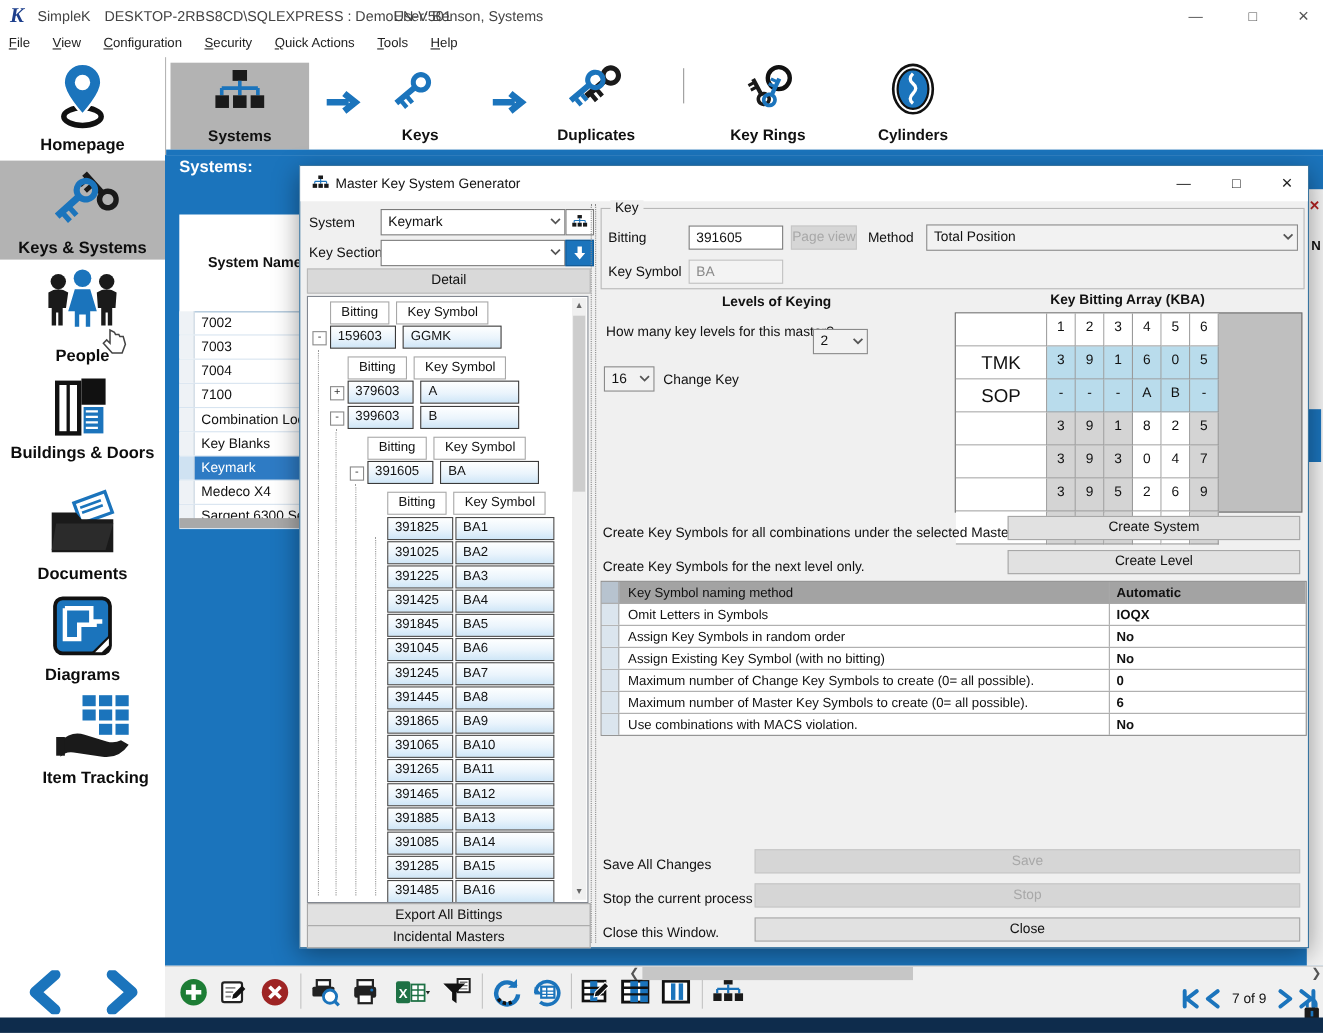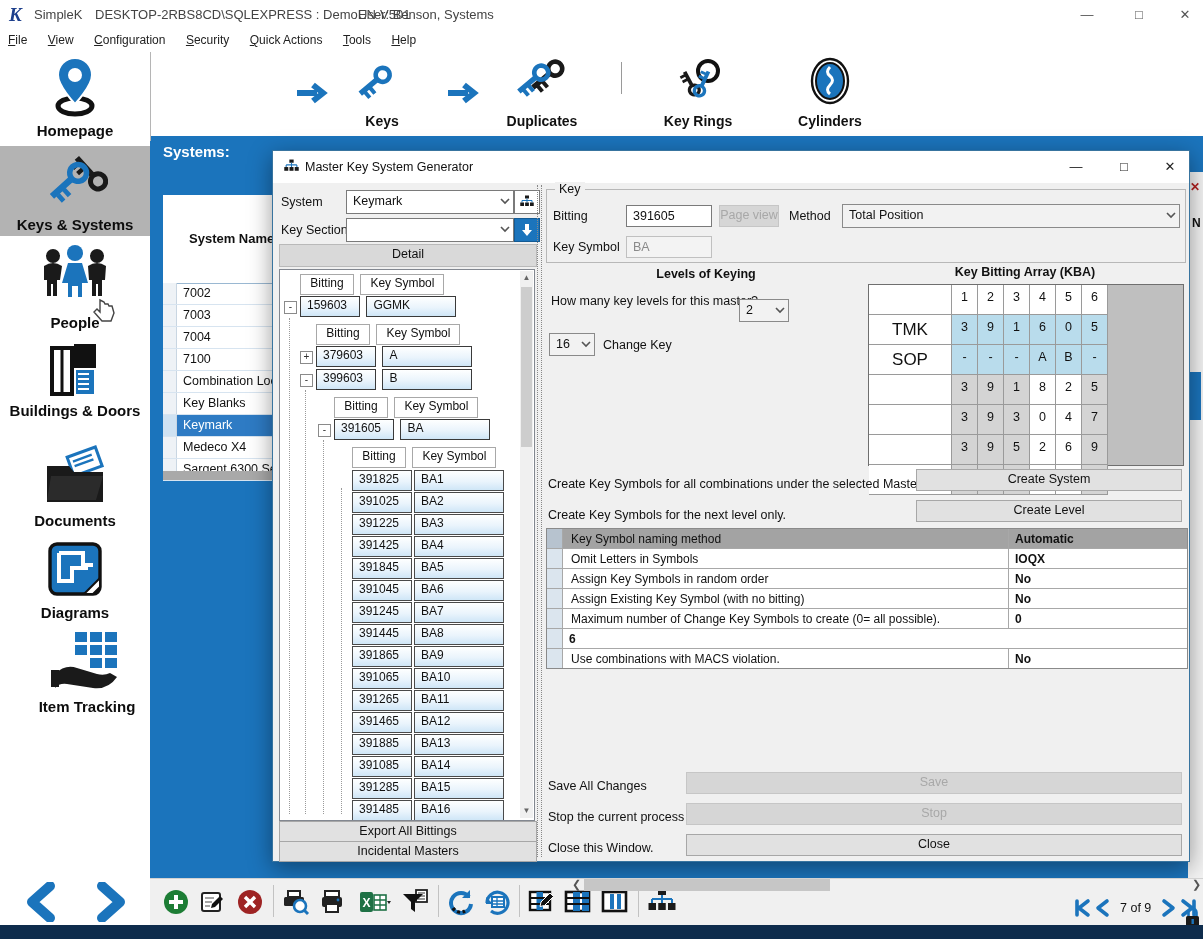--- a/index.html
+++ b/index.html
@@ -143,20 +143,26 @@
   <span class="menu-item" style="margin-left:8px"><u>F</u>ile</span>
   <span class="menu-item"><u>V</u>iew</span>
   <span class="menu-item"><u>C</u>onfiguration</span>
   <span class="menu-item"><u>S</u>ecurity</span>
   <span class="menu-item"><u>Q</u>uick Actions</span>
   <span class="menu-item"><u>T</u>ools</span>
   <span class="menu-item"><u>H</u>elp</span>
 </div>
 
 <div class="abs" id="ribbon">
+  <div class="tile selgray" style="left:5px;top:5px;width:126px;height:79px;">
+    <svg width="52" height="46" style="margin-top:5px">
+        <use href="#orgI" width="52" height="46"></use>
+      </svg>
+    <div class="tlabel">Systems</div>
+  </div>
   <svg class="abs" style="left:145px;top:30px" width="34" height="22">
       <path d="M2 11h20M18 3l10 8-10 8" stroke="#1b74bc" stroke-width="6" fill="none"></path>
     </svg>
   <div class="tile" style="left:182px;top:5px;width:100px;height:79px;">
     <svg width="56" height="50">
         <g transform="rotate(-40 28 25) scale(.85)">
           <use href="#keyI" fill="#1b74bc"></use>
         </g>
       </svg>
     <div class="tlabel">Keys</div>
@@ -586,20 +592,21 @@
         <div class="opt-label">Assign Existing Key Symbol (with no bitting)</div>
         <div class="opt-value">No</div>
       </div>
       <div class="opt-row">
         <div class="opt-strip"></div>
         <div class="opt-label">Maximum number of Change Key Symbols to create (0= all possible).</div>
         <div class="opt-value">0</div>
       </div>
       <div class="opt-row">
         <div class="opt-strip"></div>
+        <div class="opt-label">Maximum number of Master Key Symbols to create (0= all possible).</div>
         <div class="opt-value">6</div>
       </div>
       <div class="opt-row">
         <div class="opt-strip"></div>
         <div class="opt-label">Use combinations with MACS violation.</div>
         <div class="opt-value">No</div>
       </div>
     </div>
 
   <span class="dlg-lbl" style="left:275px;top:628px;">Save All Changes</span>

